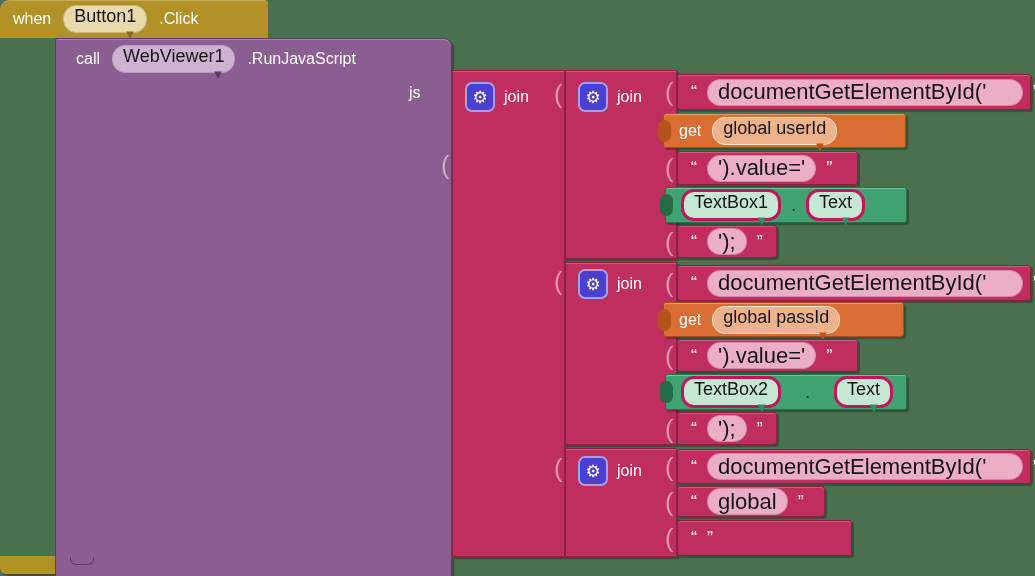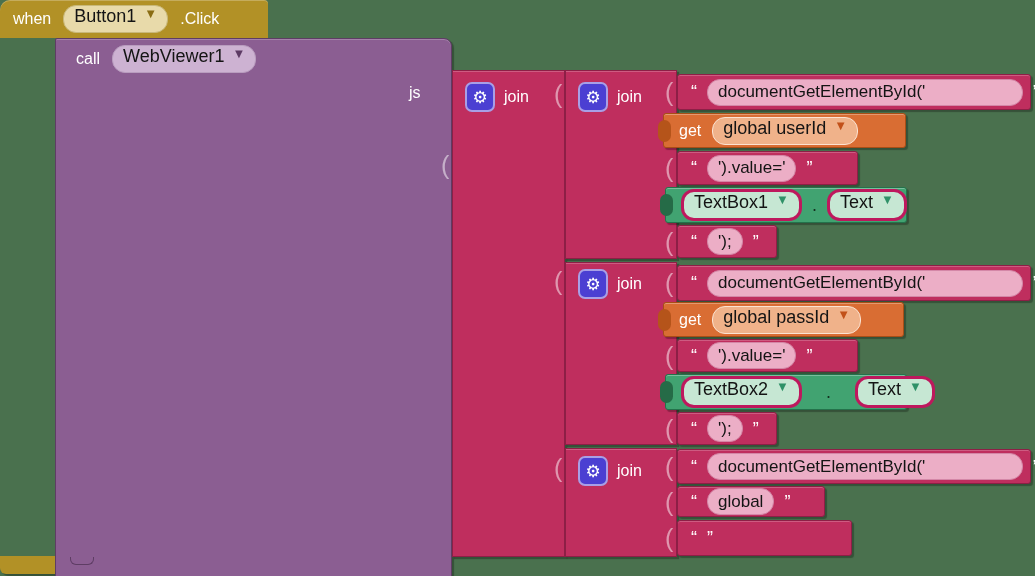--- a/index.html
+++ b/index.html
@@ -20,26 +20,26 @@
        box-shadow:inset 0 1px 0 rgba(255,255,255,.3), 2px 2px 1px rgba(0,0,0,.28);}
 
   .lbl{color:#fff;font-size:16px;line-height:1;}
   .row{display:flex;align-items:center;border-radius:3px;}
 
   
   .q{color:#fff;font-size:18px;line-height:1;}
 
   
   .field{background:#ecaec6;border:1px solid #d487a7;border-radius:13px;height:25px;
-         padding:0 10px;color:#141414;font-size:17px;display:flex;align-items:center;white-space:pre;}
+         padding:0 10px;color:#141414;font-size:22px;display:flex;align-items:center;white-space:pre;}
   .field.wide{min-width:294px;}
 
   
   .dd{border-radius:13px;height:26px;padding:0 10px;color:#141414;font-size:18px;
-      display:inline-flex;align-items:flex-start;white-space:pre;cursor:pointer;}
+      display:inline-flex;align-items:flex-end;white-space:pre;cursor:pointer;flex-direction:column;}
   .dd .arr{font-size:13px;margin-left:8px;}
   .dd-gold{background:#e8daaa;border:1px solid #c8b87a;} .dd-gold .arr{color:#8a6d14;}
   .dd-purple{background:#cdb2d2;border:1px solid #b99dbf;} .dd-purple .arr{color:#5d3a64;}
   .dd-orange{background:#f0b28a;border:1px solid #fbe3d2;} .dd-orange .arr{color:#c2511a;}
   .dd-green{background:#c6e7d3;border:3px solid #be185d;} .dd-green .arr{color:#2f9168;}
 
   
   .gear{width:26px;height:26px;flex:0 0 26px;background:#4b3fd2;border:2px solid #a89fe6;border-radius:7px;
         color:#fff;display:flex;align-items:center;justify-content:center;font-size:17px;cursor:pointer;}
 
@@ -74,20 +74,21 @@
   </div>
   <div class="abs gold" style="left:0;top:556px;width:268px;height:18px;border-radius:0 0 10px 6px;box-shadow:2px 2px 1px rgba(0,0,0,.28);"></div>
 
   <div class="abs purple" style="left:55px;top:38px;width:397px;height:552px;border-radius:2px 8px 8px 4px;">
     <div style="display:flex;align-items:center;gap:12px;padding:6px 0 0 20px;">
       <span class="lbl">call</span>
       <span class="dd dd-purple">
         <span>WebViewer1</span>
         <span class="arr">▼</span>
       </span>
+      <span class="lbl">.RunJavaScript</span>
     </div>
     <span class="lbl" style="position:absolute;left:353px;top:46px;">js</span>
   </div>
 
   <div class="abs" style="left:70px;top:557px;width:24px;height:8px;background:#8b5e92;border:1px solid #5e3d64;border-top:none;border-radius:0 0 6px 6px;"></div>
 
   <div class="abs mag" style="left:452px;top:70px;width:113px;height:487px;">
     <span class="jnotch" style="top:82px;">(</span>
     <div class="jhead" style="top:11px;">
       <span class="gear">⚙</span>

